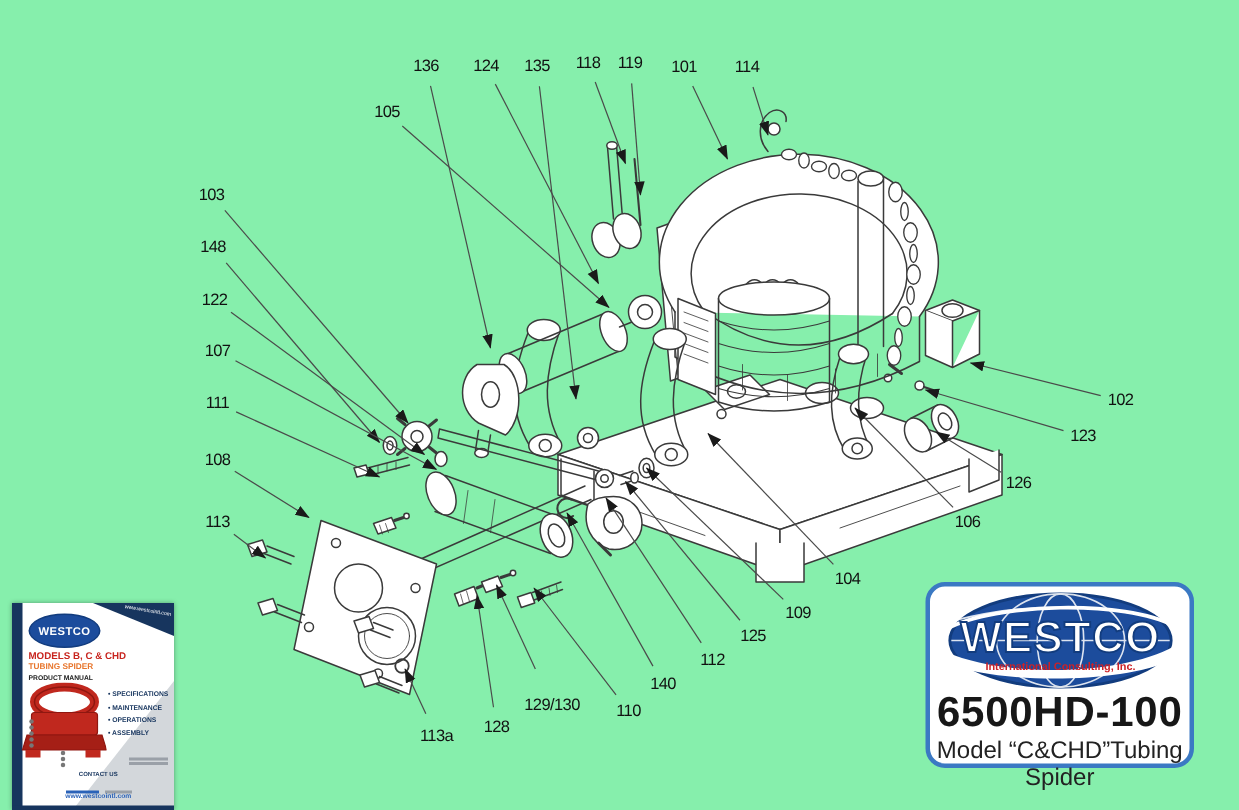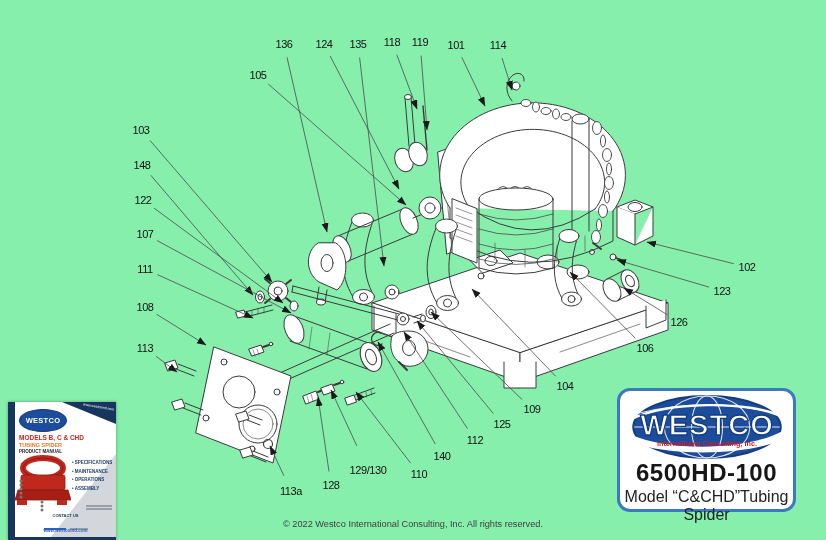--- a/index.html
+++ b/index.html
@@ -9,21 +9,21 @@
   #diagram-svg{position:absolute;left:0;top:0;}
   .leader{stroke:#4a4a4a;stroke-width:0.8;}
   text.callout{font-family:"Liberation Sans",sans-serif;font-size:11px;fill:#111;letter-spacing:-0.4px;}
   
   .title-card{position:absolute;left:617px;top:388px;width:179px;height:124px;background:#fff;
               border:3px solid #3b79c3;border-radius:13px;box-sizing:border-box;text-align:center;}
   .tc-globe{display:block;margin:3px auto 0 auto;}
   .tc-brand{font-family:"Liberation Sans",sans-serif;font-size:30px;font-weight:bold;fill:#fff;
             stroke:#123c7e;stroke-width:1.3px;letter-spacing:1px;}
   .tc-brand-sub{font-family:"Liberation Sans",sans-serif;font-size:7.5px;font-weight:bold;fill:#cc2127;}
-  .tc-model{font-size:24px;font-weight:bold;color:#171717;letter-spacing:.5px;line-height:1;margin-top:1px;}
+  .tc-model{font-size:28px;font-weight:bold;color:#171717;letter-spacing:.5px;line-height:1;margin-top:1px;}
   .tc-model-desc{font-size:16px;color:#222;margin-top:3px;}
   
   .manual-cover{position:absolute;left:8px;top:402px;width:108px;height:138px;background:#fff;
                 overflow:hidden;box-shadow:0 0 3px rgba(0,0,0,.35);}
   .mc-gray{position:absolute;left:42px;top:52px;width:66px;height:84px;background:#d3d7db;
            clip-path:polygon(100% 0,100% 100%,0 100%);}
   .mc-strip{position:absolute;left:0;top:0;width:7px;height:100%;background:#17355e;}
   .mc-corner{position:absolute;right:0;top:0;width:54px;height:22px;background:#17355e;
              clip-path:polygon(0 0,100% 0,100% 100%);}
   .mc-corner span{position:absolute;right:2px;top:3px;font-size:3.5px;color:#fff;transform:rotate(10deg);}
@@ -395,14 +395,13 @@
       </div>
     <div class="mc-contact">CONTACT US</div>
     <div class="mc-bars">
       <i style="width:22px"></i><i class="g" style="width:18px"></i><br>
       
     </div>
     <div class="mc-web">www.westcointl.com</div>
     <div class="mc-bottom"></div>
   </div>
 
-  <div class="copyright">© 2022 Westco International Consulting, Inc. All rights reserved.</div>
 </div>
 
 </body></html>

